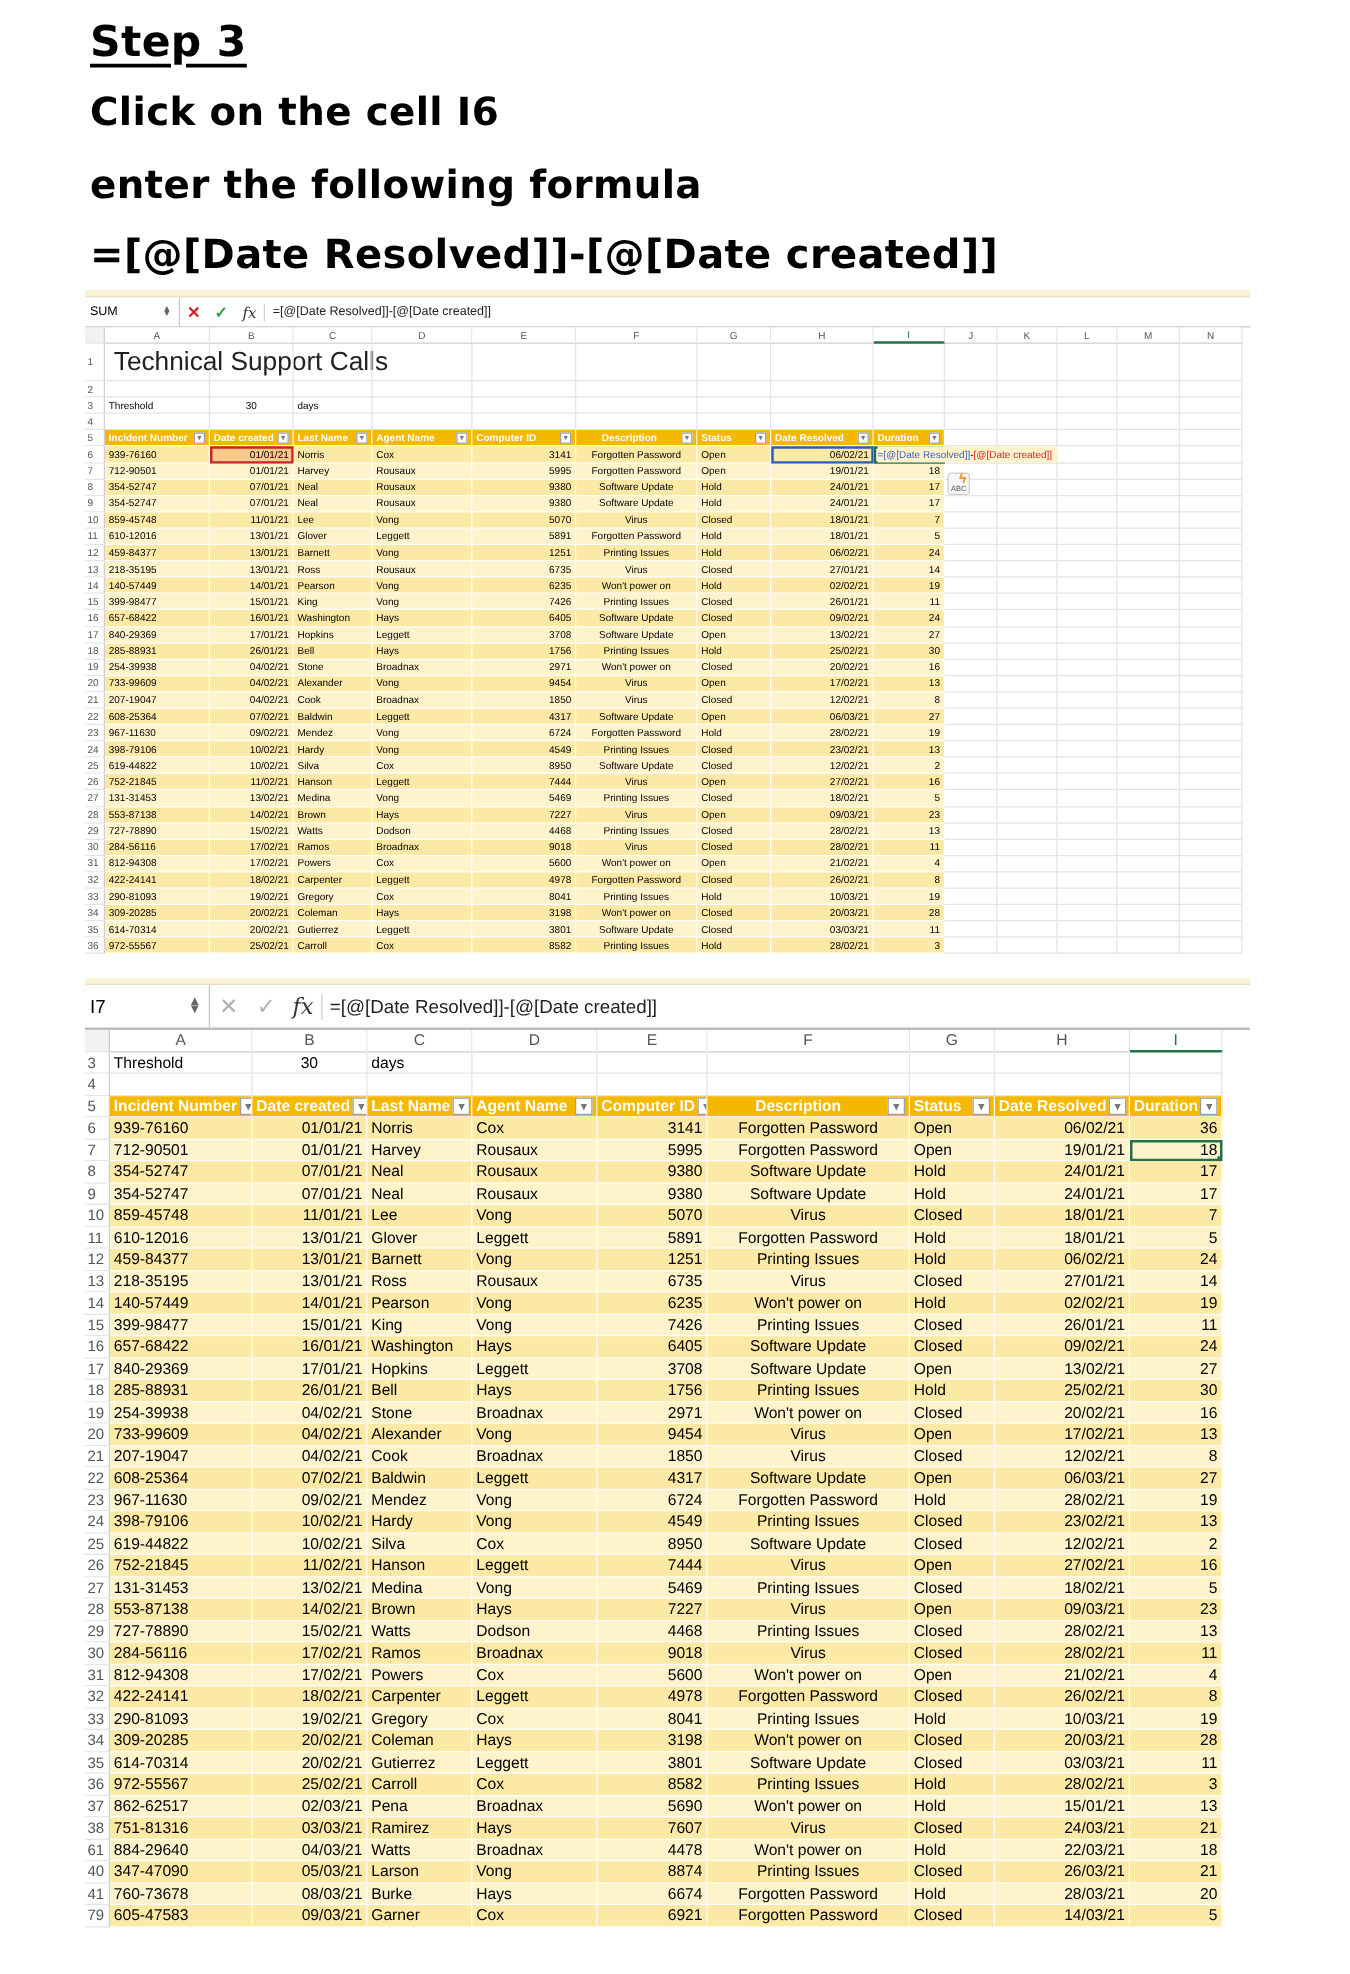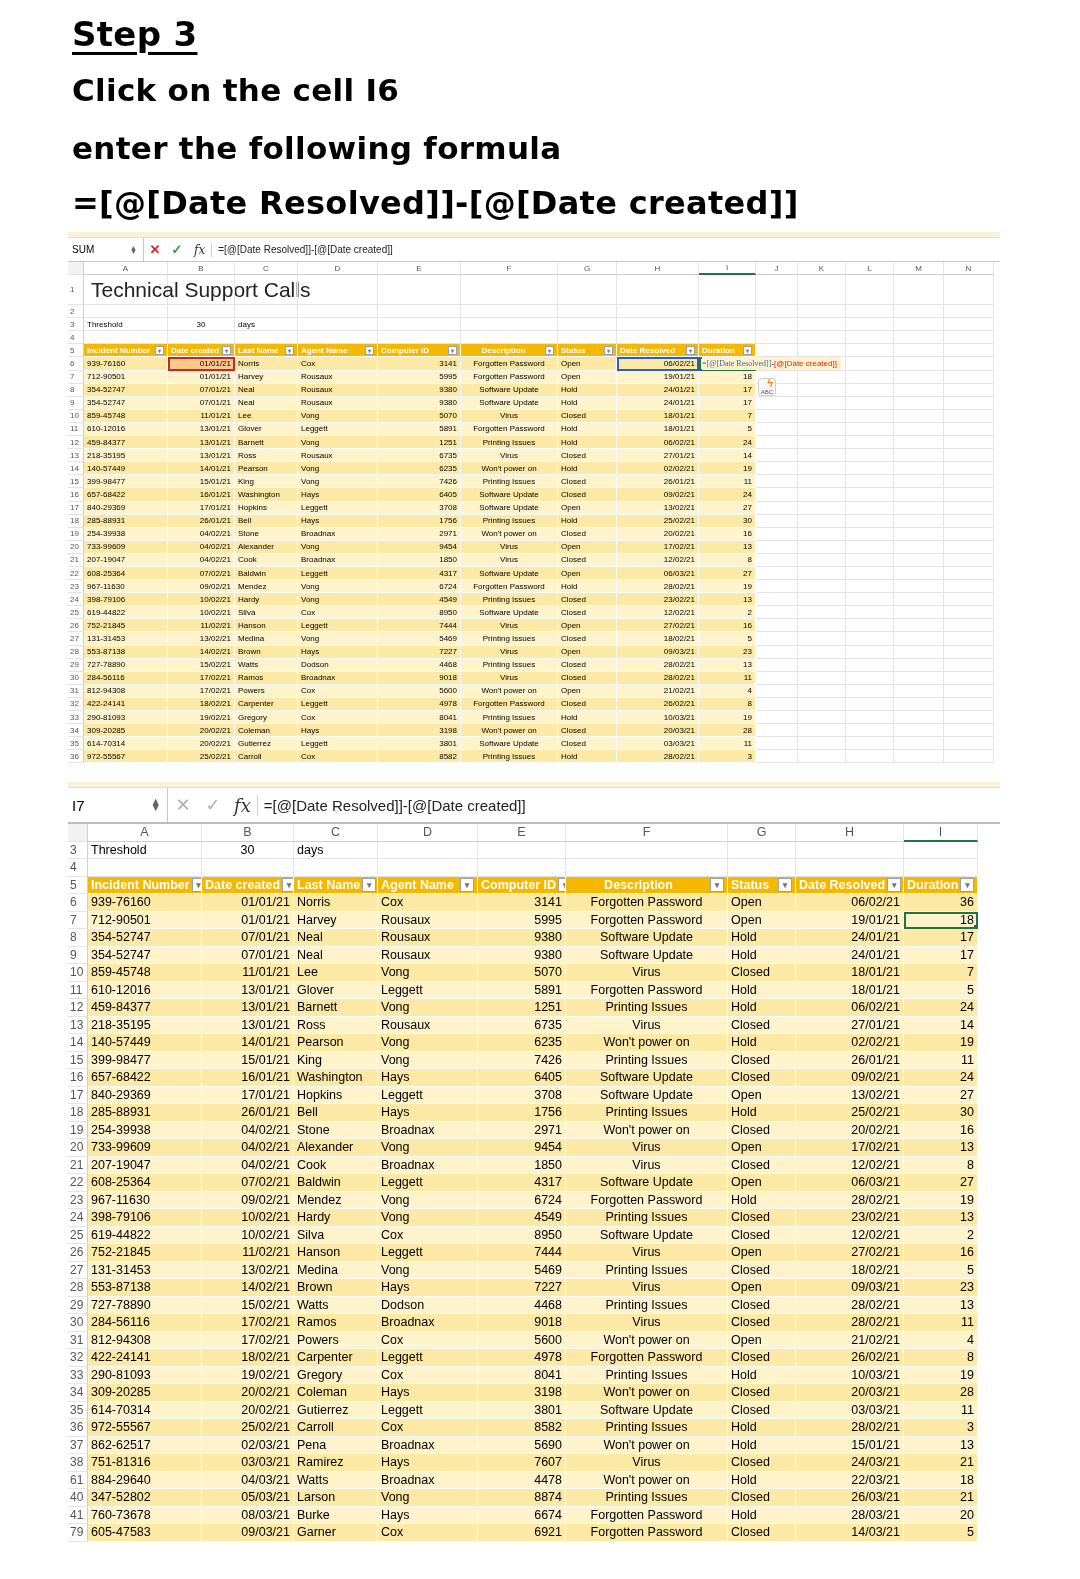--- a/index.html
+++ b/index.html
@@ -65,21 +65,21 @@
   
   .panel.bottom .colhdr { height: 27px; font-size: 12px; }
   .panel.bottom .row { height: 17.5px; font-size: 12.5px; }
   .panel.bottom .rh { width: 20px; font-size: 12px; }
   .panel.bottom .dd { width: 14px; height: 14px; font-size: 9px; }
 
   .active-sel { outline: 2px solid #c0282d; outline-offset: -2px; background: #f9c98a !important; }
   .ref-blue { outline: 2px solid #2d5fb8; outline-offset: -2px; }
   .edit-cell { outline: 2px solid #217346; outline-offset: -2px; background: #fff !important; overflow: visible; position: relative; z-index: 3; }
   .edit-cell .ftxt { position: absolute; left: 3px; top: 0; white-space: nowrap; background: #fff3cc; padding-right: 4px; font-size: 8px; line-height: 13px; }
-  .ref-b { color: #3b63b8; font-family: Liberation Serif, serif; }
+  .ref-b { color: #3b63b8; }
   .ref-r { color: #d9242a; }
   .sel-green { outline: 2px solid #217346; outline-offset: -2px; position: relative; }
   .sel-green::after { content: ""; position: absolute; right: -3px; bottom: -3px; width: 6px; height: 6px; background: #217346; z-index: 4; }
 
   .autocorrect { position: absolute; width: 18px; height: 18px; background: #f6f6f6; border: 1px solid #cfcfcf; border-radius: 3px; font-size: 6px; color: #555; display: flex; align-items: flex-end; justify-content: center; z-index: 5; }
   .autocorrect .bolt { position: absolute; top: -2px; right: 2px; color: #f08a00; font-size: 11px; font-weight: bold; }
 </style>
 </head>
 <body>
 
@@ -2446,21 +2446,21 @@
         <div class="cell t r" style="width: 108px;">
           <span>22/03/21</span>
         </div>
         <div class="cell t r" style="width: 74px;">
           <span>18</span>
         </div>
       </div>
       <div class="row odd">
         <div class="rh" style="width: 20px;">40</div>
         <div class="cell t " style="width: 114px;">
-          <span>347-52802</span>
+          <span>347-47090</span>
         </div>
         <div class="cell t r" style="width: 92px;">
           <span>05/03/21</span>
         </div>
         <div class="cell t " style="width: 84px;">
           <span>Larson</span>
         </div>
         <div class="cell t " style="width: 100px;">
           <span>Vong</span>
         </div>

